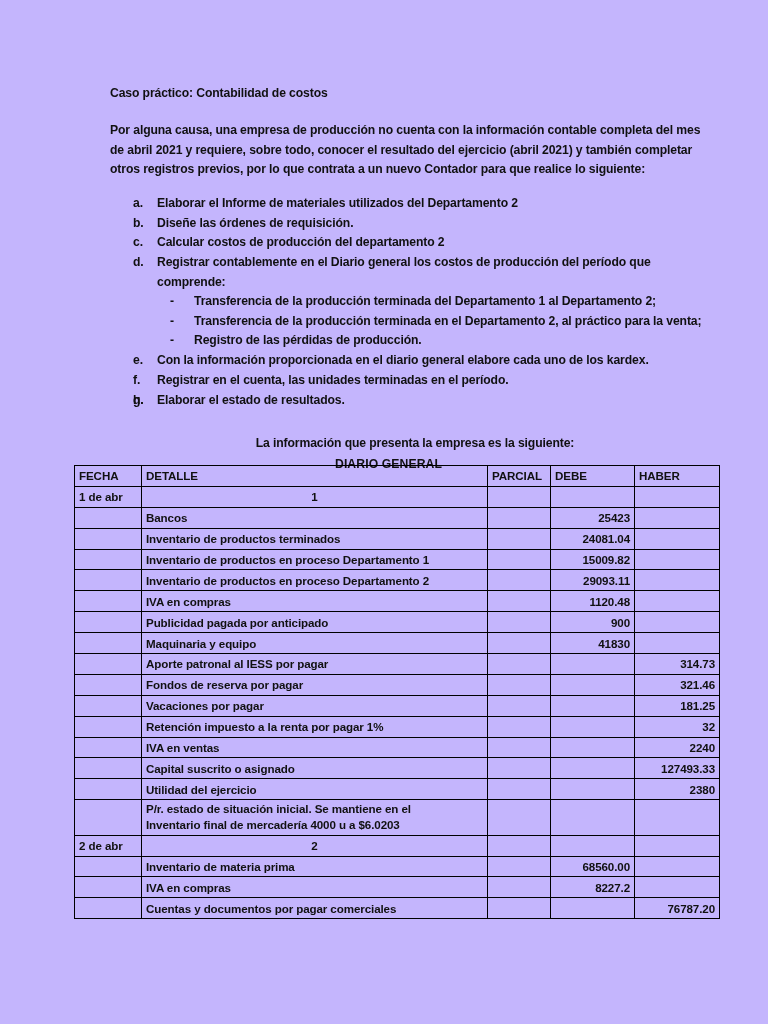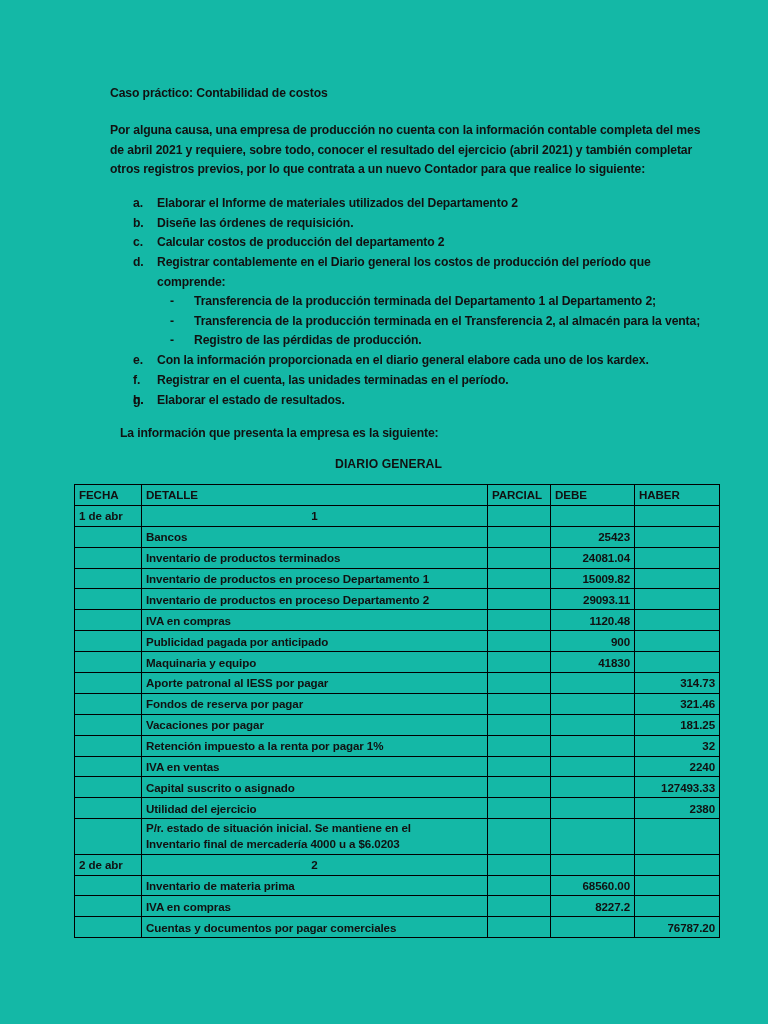--- a/index.html
+++ b/index.html
@@ -17,21 +17,21 @@
     -webkit-font-smoothing: antialiased;
   }
 
   .page {
     position: absolute;
     left: 0;
     top: 0;
     width: 768px;
     height: 1024px;
     overflow: hidden;
-    background: #14b8a6;
+    background: #c4b5fd;
   }
 
   
   .doc-body {
     position: absolute;
     left: 110px;
     top: 84px;
     width: 600px;
   }
 
@@ -89,42 +89,43 @@
     letter-spacing: -0.12px;
   }
   .dash-marker {
     position: absolute;
     left: 13px;
     top: 0;
     font-weight: 600;
   }
 
   .para-closing {
-    margin-top: 14px;
+    margin-top: 24px;
     padding-left: 10px;
+    text-align: center;
   }
 
   
   .table-caption {
     position: absolute;
     left: 66px;
     top: 457px;
     width: 645px;
     text-align: center;
     font-size: 12.2px;
     font-weight: 700;
     letter-spacing: 0.1px;
     color: #111111;
   }
 
   
   .ledger-wrap {
     position: absolute;
     left: 66px;
-    top: 484px;
+    top: 465px;
     width: 645px;
     padding-left: 8px;
   }
 
   table.ledger {
     border-collapse: collapse;
     table-layout: fixed;
     width: 645px;
     font-size: 11.6px;
     font-weight: 600;
@@ -203,21 +204,21 @@
       <li class="alpha-item">
         <span class="alpha-marker">d.</span>
         <span>Registrar contablemente en el Diario general los costos de producción del período que comprende:</span>
         <ul class="dash-list">
           <li class="dash-item">
             <span class="dash-marker">-</span>
             <span>Transferencia de la producción terminada del Departamento 1 al Departamento 2;</span>
           </li>
           <li class="dash-item">
             <span class="dash-marker">-</span>
-            <span>Transferencia de la producción terminada en el Transferencia 2, al almacén para la venta;</span>
+            <span>Transferencia de la producción terminada en el Departamento 2, al práctico para la venta;</span>
           </li>
           <li class="dash-item">
             <span class="dash-marker">-</span>
             <span>Registro de las pérdidas de producción.</span>
           </li>
         </ul>
       </li>
       <li class="alpha-item">
         <span class="alpha-marker">e.</span>
         <span>Con la información proporcionada en el diario general elabore cada uno de los kardex.</span>

